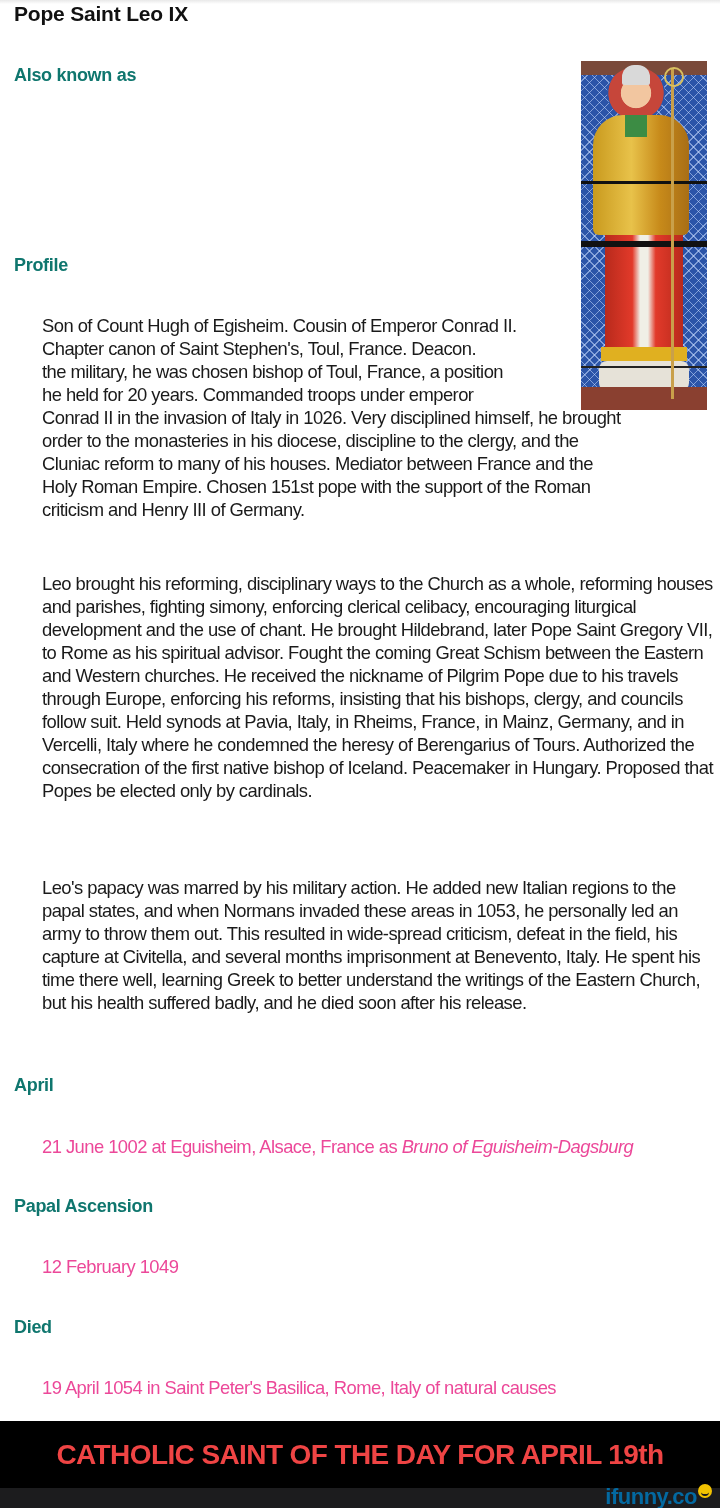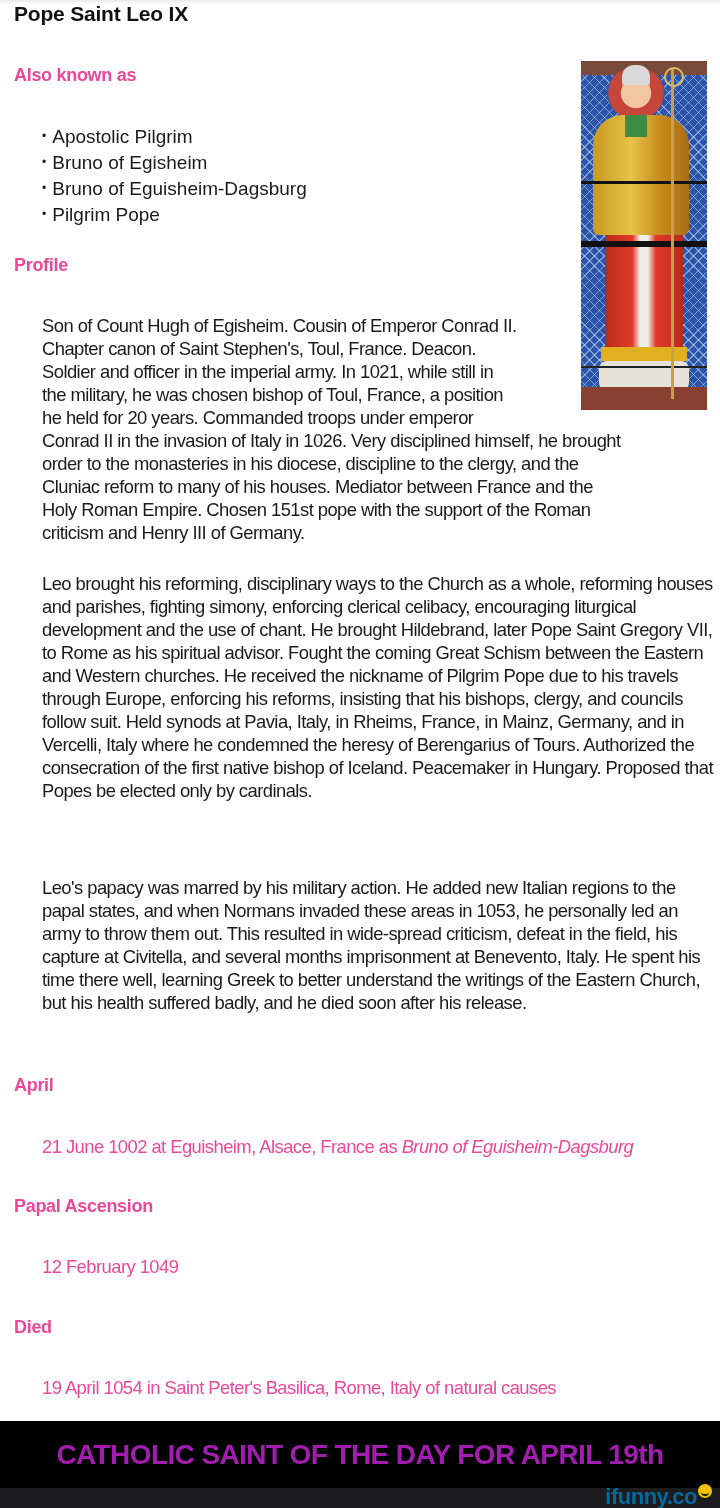--- a/index.html
+++ b/index.html
@@ -6,21 +6,21 @@
     body {
       width: 720px; height: 1508px; position: relative; overflow: hidden;
       background: #ffffff; color: #1a1a1a;
       font-family: "Liberation Sans", sans-serif;
     }
     .page { position: absolute; left: 0; top: 0; width: 720px; height: 1420px; }
     .topshade { position: absolute; left: 0; top: 0; width: 720px; height: 4px;
       background: linear-gradient(#e9e9e9, #ffffff); }
     h1 { position: absolute; left: 14px; top: 2px; margin: 0;
       font-size: 21px; font-weight: bold; color: #111; letter-spacing: -0.2px; }
-    .heading { position: absolute; left: 14px; margin: 0; font-size: 18px; font-weight: bold; color: #ec4899;
+    .heading { position: absolute; left: 14px; margin: 0; font-size: 18px; font-weight: bold; color: #0f766e;
       letter-spacing: -0.3px; }
     .alias-list { position: absolute; left: 42px; top: 125px; margin: 0; padding: 0; list-style: none;
       font-size: 19px; line-height: 23px; color: #1a1a1a; }
     .alias-list li::before { content: "\2022"; font-size: 12px; position: relative; top: -3px; margin-right: 6px; }
     .para { position: absolute; left: 42px; margin: 0; font-size: 18.4px; line-height: 23px;
       color: #1a1a1a; letter-spacing: -0.55px; font-stretch: condensed; }
     .para.wrap-full { width: 672px; }
     .fact { position: absolute; left: 42px; margin: 0; font-size: 18.4px; color: #ec4899; letter-spacing: -0.55px; white-space: nowrap; }
     .fact em { font-style: italic; }
     
@@ -44,42 +44,36 @@
     .portrait .feet { position: absolute; left: 18px; top: 300px; width: 90px; height: 30px; background: #e6e2d8; border-radius: 8px; }
     .portrait .floor { position: absolute; left: 0; top: 326px; width: 126px; height: 23px; background: #8a4030; }
     .portrait .bar1 { position: absolute; left: 0; top: 120px; width: 126px; height: 3px; background: #111; }
     .portrait .bar2 { position: absolute; left: 0; top: 180px; width: 126px; height: 6px; background: #111; }
     .portrait .bar3 { position: absolute; left: 0; top: 305px; width: 126px; height: 2px; background: #222; }
     .portrait .staff { position: absolute; left: 90px; top: 8px; width: 3px; height: 330px; background: #c9a04a; }
     .portrait .crozier { position: absolute; left: 83px; top: 6px; width: 16px; height: 16px; border-radius: 50%; border: 2px solid #d8c060; }
     
     .banner { position: absolute; left: 0; top: 1421px; width: 720px; height: 67px; background: #000; }
     .banner-text { position: absolute; left: 0; top: 1421px; width: 720px; height: 67px; line-height: 67px; text-align: center;
-      color: #a21caf; font-weight: bold; font-size: 28px; letter-spacing: -0.6px; }
+      color: #ef4444; font-weight: bold; font-size: 28px; letter-spacing: -0.6px; }
     .brandbar { position: absolute; left: 0; top: 1488px; width: 720px; height: 20px; background: #1c1c1e; }
     .brand { position: absolute; right: 8px; top: 1484px; color: #0369a1; font-weight: bold; font-size: 22px; line-height: 24px;
       letter-spacing: -0.5px; }
     .brand .smile { display: inline-block; width: 14px; height: 14px; border-radius: 50%; background: #f2c200; vertical-align: 6px; margin-left: 1px; position: relative; }
     .brand .smile::after { content: ""; position: absolute; left: 3px; top: 7px; width: 8px; height: 3px; border-bottom: 2px solid #1c1c1e; border-radius: 0 0 6px 6px; }
   </style>
 </head>
 <body>
 
 <div class="page">
   <div class="topshade"></div>
 
   <h1>Pope Saint Leo IX</h1>
 
   <h2 class="heading" style="top:65px">Also known as</h2>
-  <ul class="alias-list">
-    <li>Apostolic Pilgrim</li>
-    <li>Bruno of Egisheim</li>
-    <li>Bruno of Eguisheim-Dagsburg</li>
-    <li>Pilgrim Pope</li>
-  </ul>
 
   <h2 class="heading" style="top:255px">Profile</h2>
 
   <div class="portrait">
     <div class="lattice"></div>
     <div class="arch"></div>
     <div class="halo"></div>
     <div class="mitre"></div>
     <div class="cloak"></div>
     <div class="collar"></div>
@@ -90,21 +84,20 @@
     <div class="bar1"></div>
     <div class="bar2"></div>
     <div class="bar3"></div>
     <div class="staff"></div>
     <div class="crozier"></div>
   </div>
 
   <div class="para wrap-full" style="top:314px">
     <div>Son of Count Hugh of Egisheim. Cousin of Emperor Conrad II.</div>
     <div>Chapter canon of Saint Stephen's, Toul, France. Deacon.</div>
-    <div>Soldier and officer in the imperial army. In 1021, while still in</div>
     <div>the military, he was chosen bishop of Toul, France, a position</div>
     <div>he held for 20 years. Commanded troops under emperor</div>
     <div>Conrad II in the invasion of Italy in 1026. Very disciplined himself, he brought</div>
     <div>order to the monasteries in his diocese, discipline to the clergy, and the</div>
     <div>Cluniac reform to many of his houses. Mediator between France and the</div>
     <div>Holy Roman Empire. Chosen 151st pope with the support of the Roman</div>
     <div>criticism and Henry III of Germany.</div>
   </div>
 
   <p class="para wrap-full" style="top:572px">Leo brought his reforming, disciplinary ways to the Church as a whole, reforming houses and parishes, fighting simony, enforcing clerical celibacy, encouraging liturgical development and the use of chant. He brought Hildebrand, later Pope Saint Gregory VII, to Rome as his spiritual advisor. Fought the coming Great Schism between the Eastern and Western churches. He received the nickname of Pilgrim Pope due to his travels through Europe, enforcing his reforms, insisting that his bishops, clergy, and councils follow suit. Held synods at Pavia, Italy, in Rheims, France, in Mainz, Germany, and in Vercelli, Italy where he condemned the heresy of Berengarius of Tours. Authorized the consecration of the first native bishop of Iceland. Peacemaker in Hungary. Proposed that Popes be elected only by cardinals.</p>

